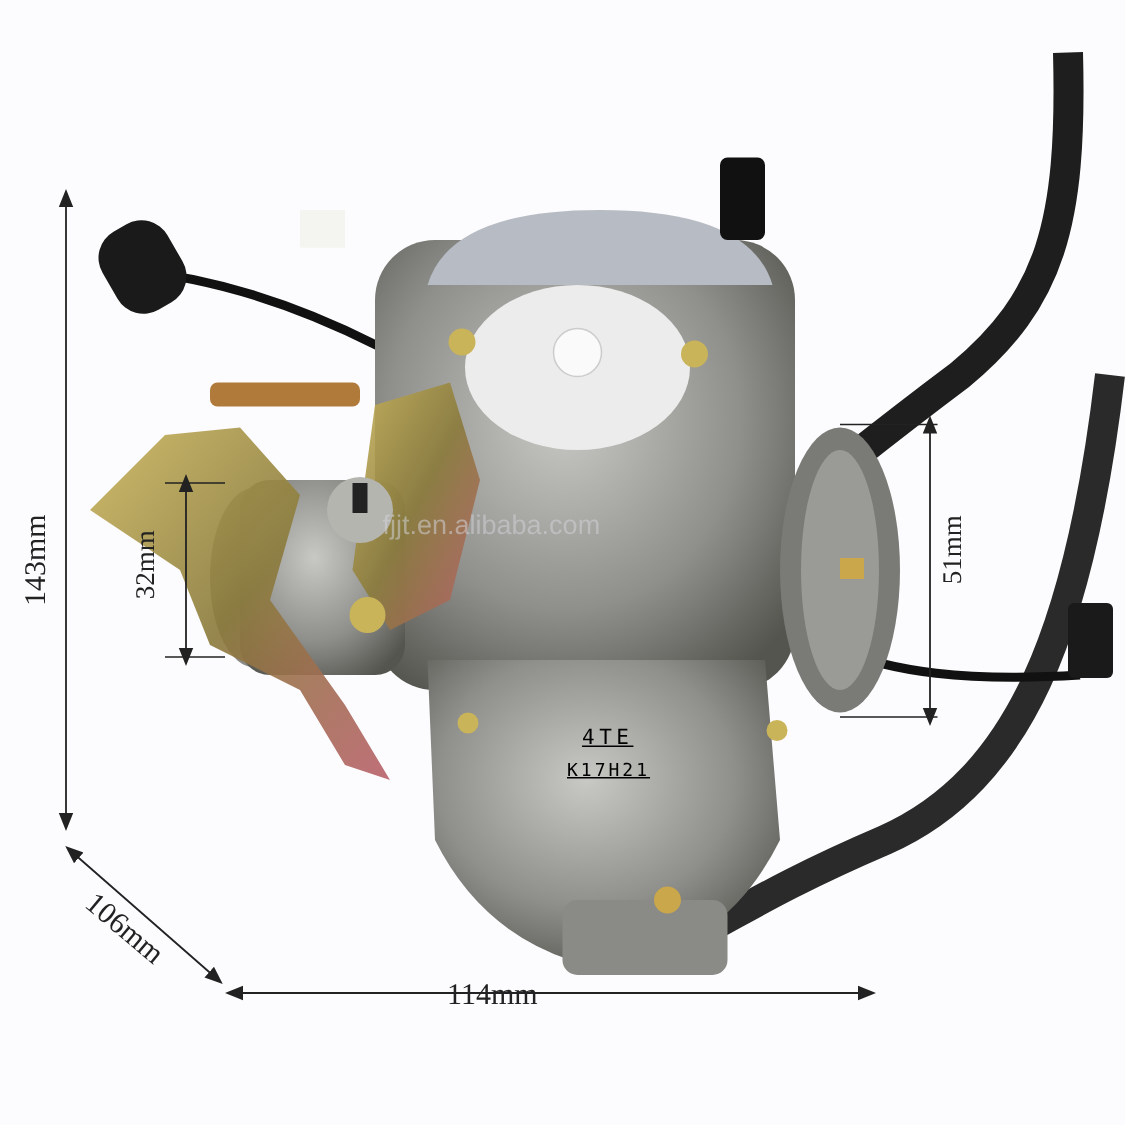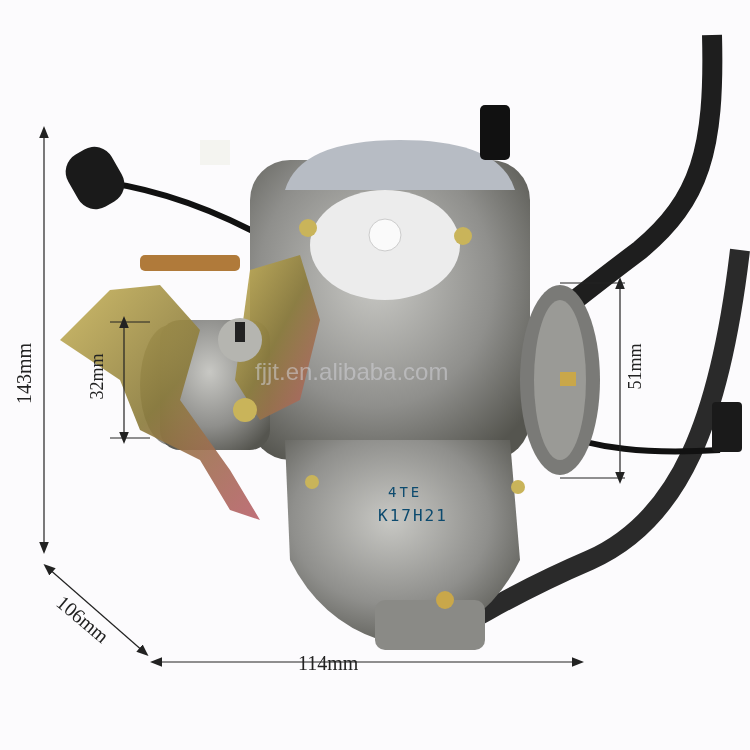--- a/index.html
+++ b/index.html
@@ -1,20 +1,20 @@
 <!DOCTYPE html>
 <html><head>
 <meta charset="utf-8">
 <style>
   html,body{margin:0;padding:0;background:#fff;}
   #canvas{position:relative;width:750px;height:750px;background:#fcfbfd;overflow:hidden;font-family:"Liberation Serif",serif;}
   .dim{position:absolute;color:#222;font-size:20px;}
   .vtext{transform:rotate(-90deg);transform-origin:center;white-space:nowrap;}
-  .watermark{position:absolute;left:255px;top:358px;font-family:"Liberation Sans",sans-serif;font-size:24px;color:rgba(210,210,215,0.55);text-align:right;}
-  .stamp{position:absolute;font-family:"DejaVu Sans Mono",monospace;color:#0c4a6e;font-size:14px;letter-spacing:3px;}
+  .watermark{position:absolute;left:255px;top:340px;font-family:"Liberation Sans",sans-serif;font-size:18px;color:rgba(210,210,215,0.55);text-align:right;}
+  .stamp{position:absolute;font-family:"DejaVu Sans Mono",monospace;color:#000000;font-size:14px;letter-spacing:3px;text-decoration:underline;}
 </style>
 </head>
 <body>
 
 <div id="canvas">
   <svg width="750" height="750" viewBox="0 0 750 750" style="position:absolute;left:0;top:0">
     <defs>
       <marker id="ar" markerWidth="10" markerHeight="10" refX="5" refY="5" orient="auto-start-reverse">
         <path d="M0,1 L10,5 L0,9 z" fill="#222"></path>
       </marker>
@@ -76,16 +76,16 @@
     <line x1="156" y1="662" x2="578" y2="662" stroke="#222" stroke-width="1.2" marker-start="url(#ar)" marker-end="url(#ar)"></line>
   </svg>
 
   <div class="dim vtext" style="left:-6px;top:362px;">143mm</div>
   <div class="dim vtext" style="left:74px;top:366px;font-size:18px;">32mm</div>
   <div class="dim vtext" style="left:612px;top:356px;font-size:18px;">51mm</div>
   <div class="dim" style="left:52px;top:608px;transform:rotate(40deg);">106mm</div>
   <div class="dim" style="left:298px;top:652px;">114mm</div>
 
   <div class="stamp" style="left:388px;top:484px;">4TE</div>
-  <div class="stamp" style="left:378px;top:506px;font-size:16px;letter-spacing:2px;">K17H21</div>
+  <div class="stamp" style="left:378px;top:506px;font-size:12px;letter-spacing:2px;">K17H21</div>
 
   <div class="watermark">fjjt.en.alibaba.com</div>
 </div>
 
 </body></html>

